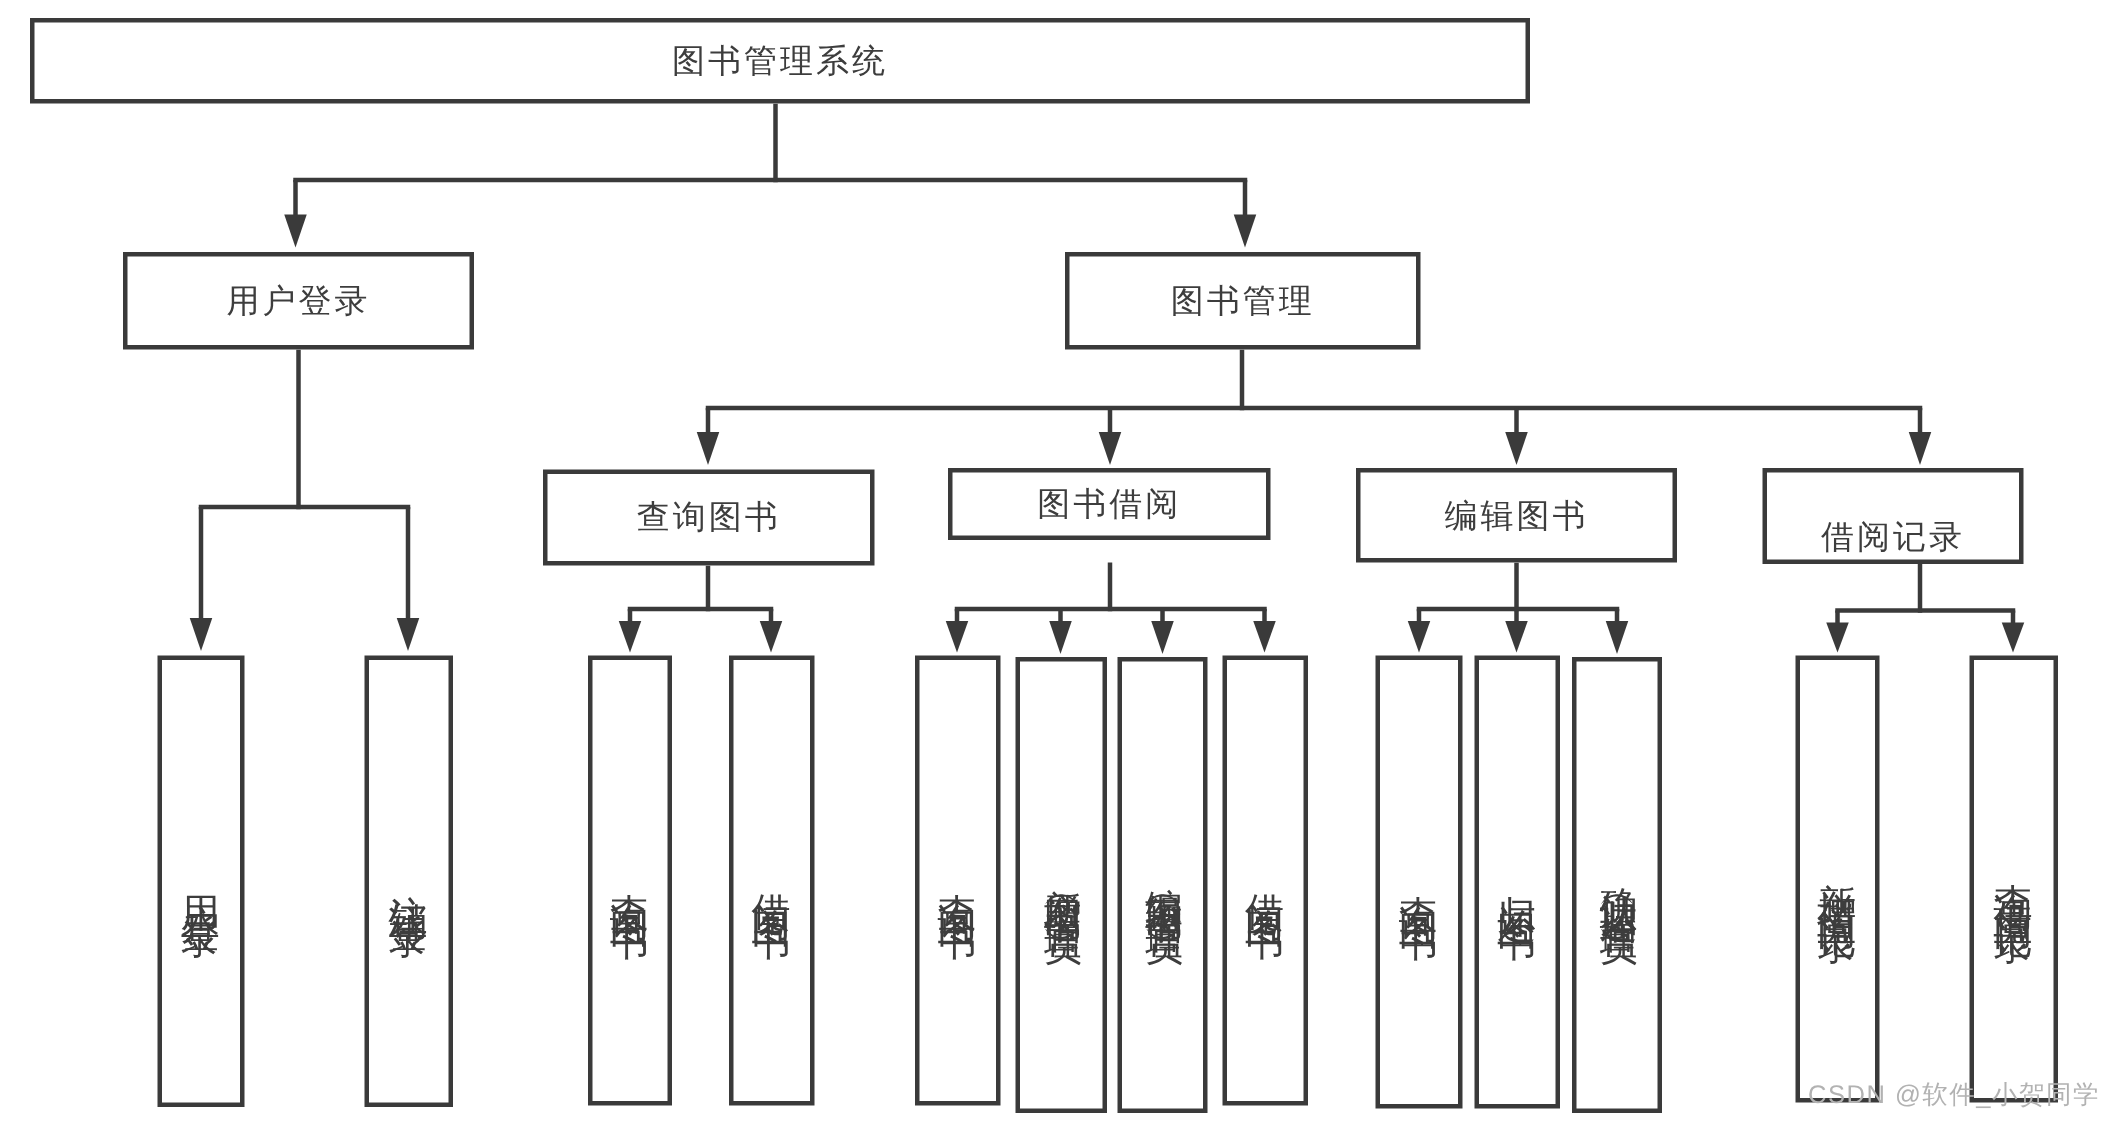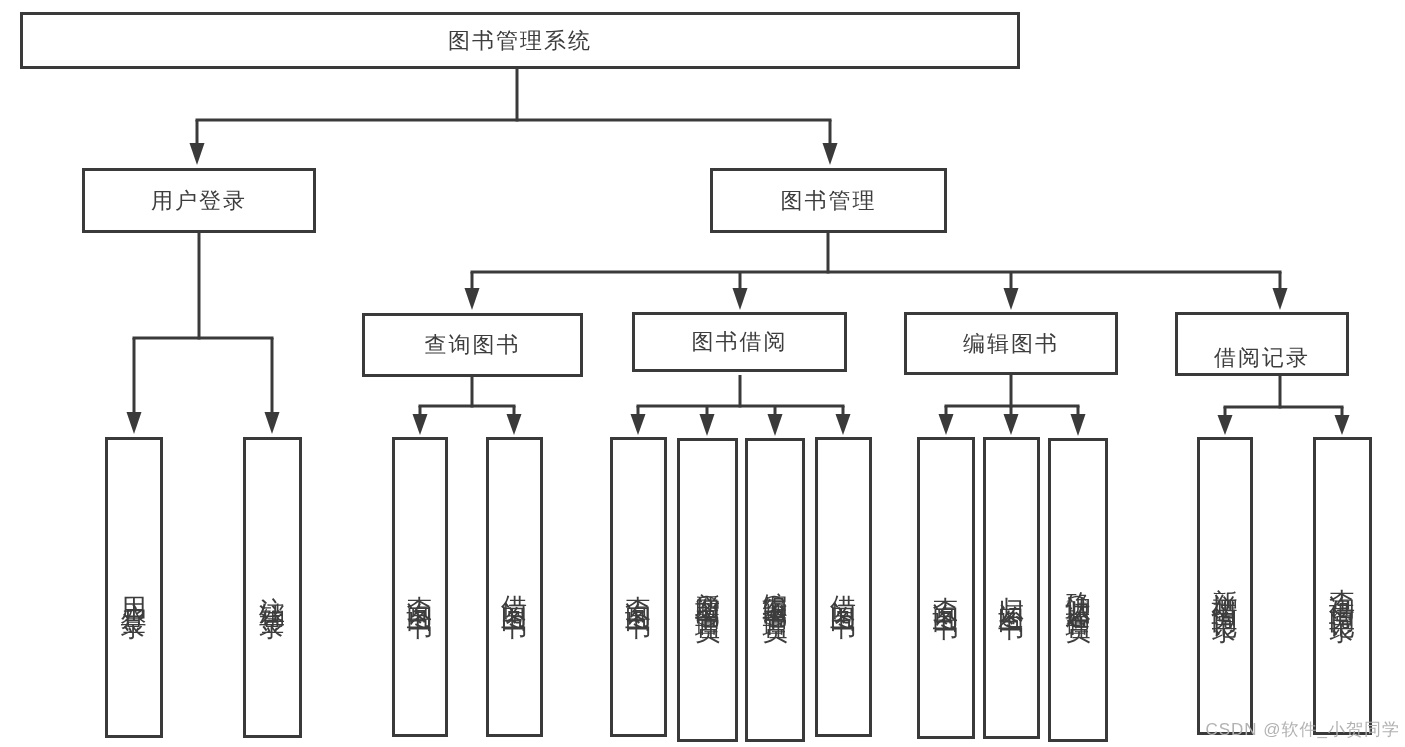--- a/index.html
+++ b/index.html
@@ -157,21 +157,21 @@
   <div class="hbox" style="left:82px; top:168px; width:234px; height:65px;">
     <span class="hlabel">用户登录</span>
   </div>
   <div class="hbox" style="left:710px; top:168px; width:237px; height:65px;">
     <span class="hlabel">图书管理</span>
   </div>
 
   <div class="hbox" style="left:362px; top:313px; width:221px; height:64px;">
     <span class="hlabel">查询图书</span>
   </div>
-  <div class="hbox" style="left:632px; top:312px; width:215px; height:60px;">
+  <div class="hbox" style="left:632px; top:312px; width:215px; height:48px;">
     <span class="hlabel">图书借阅</span>
   </div>
   <div class="hbox" style="left:904px; top:312px; width:214px; height:63px;">
     <span class="hlabel">编辑图书</span>
   </div>
   <div class="hbox" style="left:1175px; top:312px; width:174px; height:64px;align-items:flex-end;">
     <span class="hlabel">借阅记录</span>
   </div>
 
   <div class="vbox" style="left:105px; top:437px; width:58px; height:301px;">

